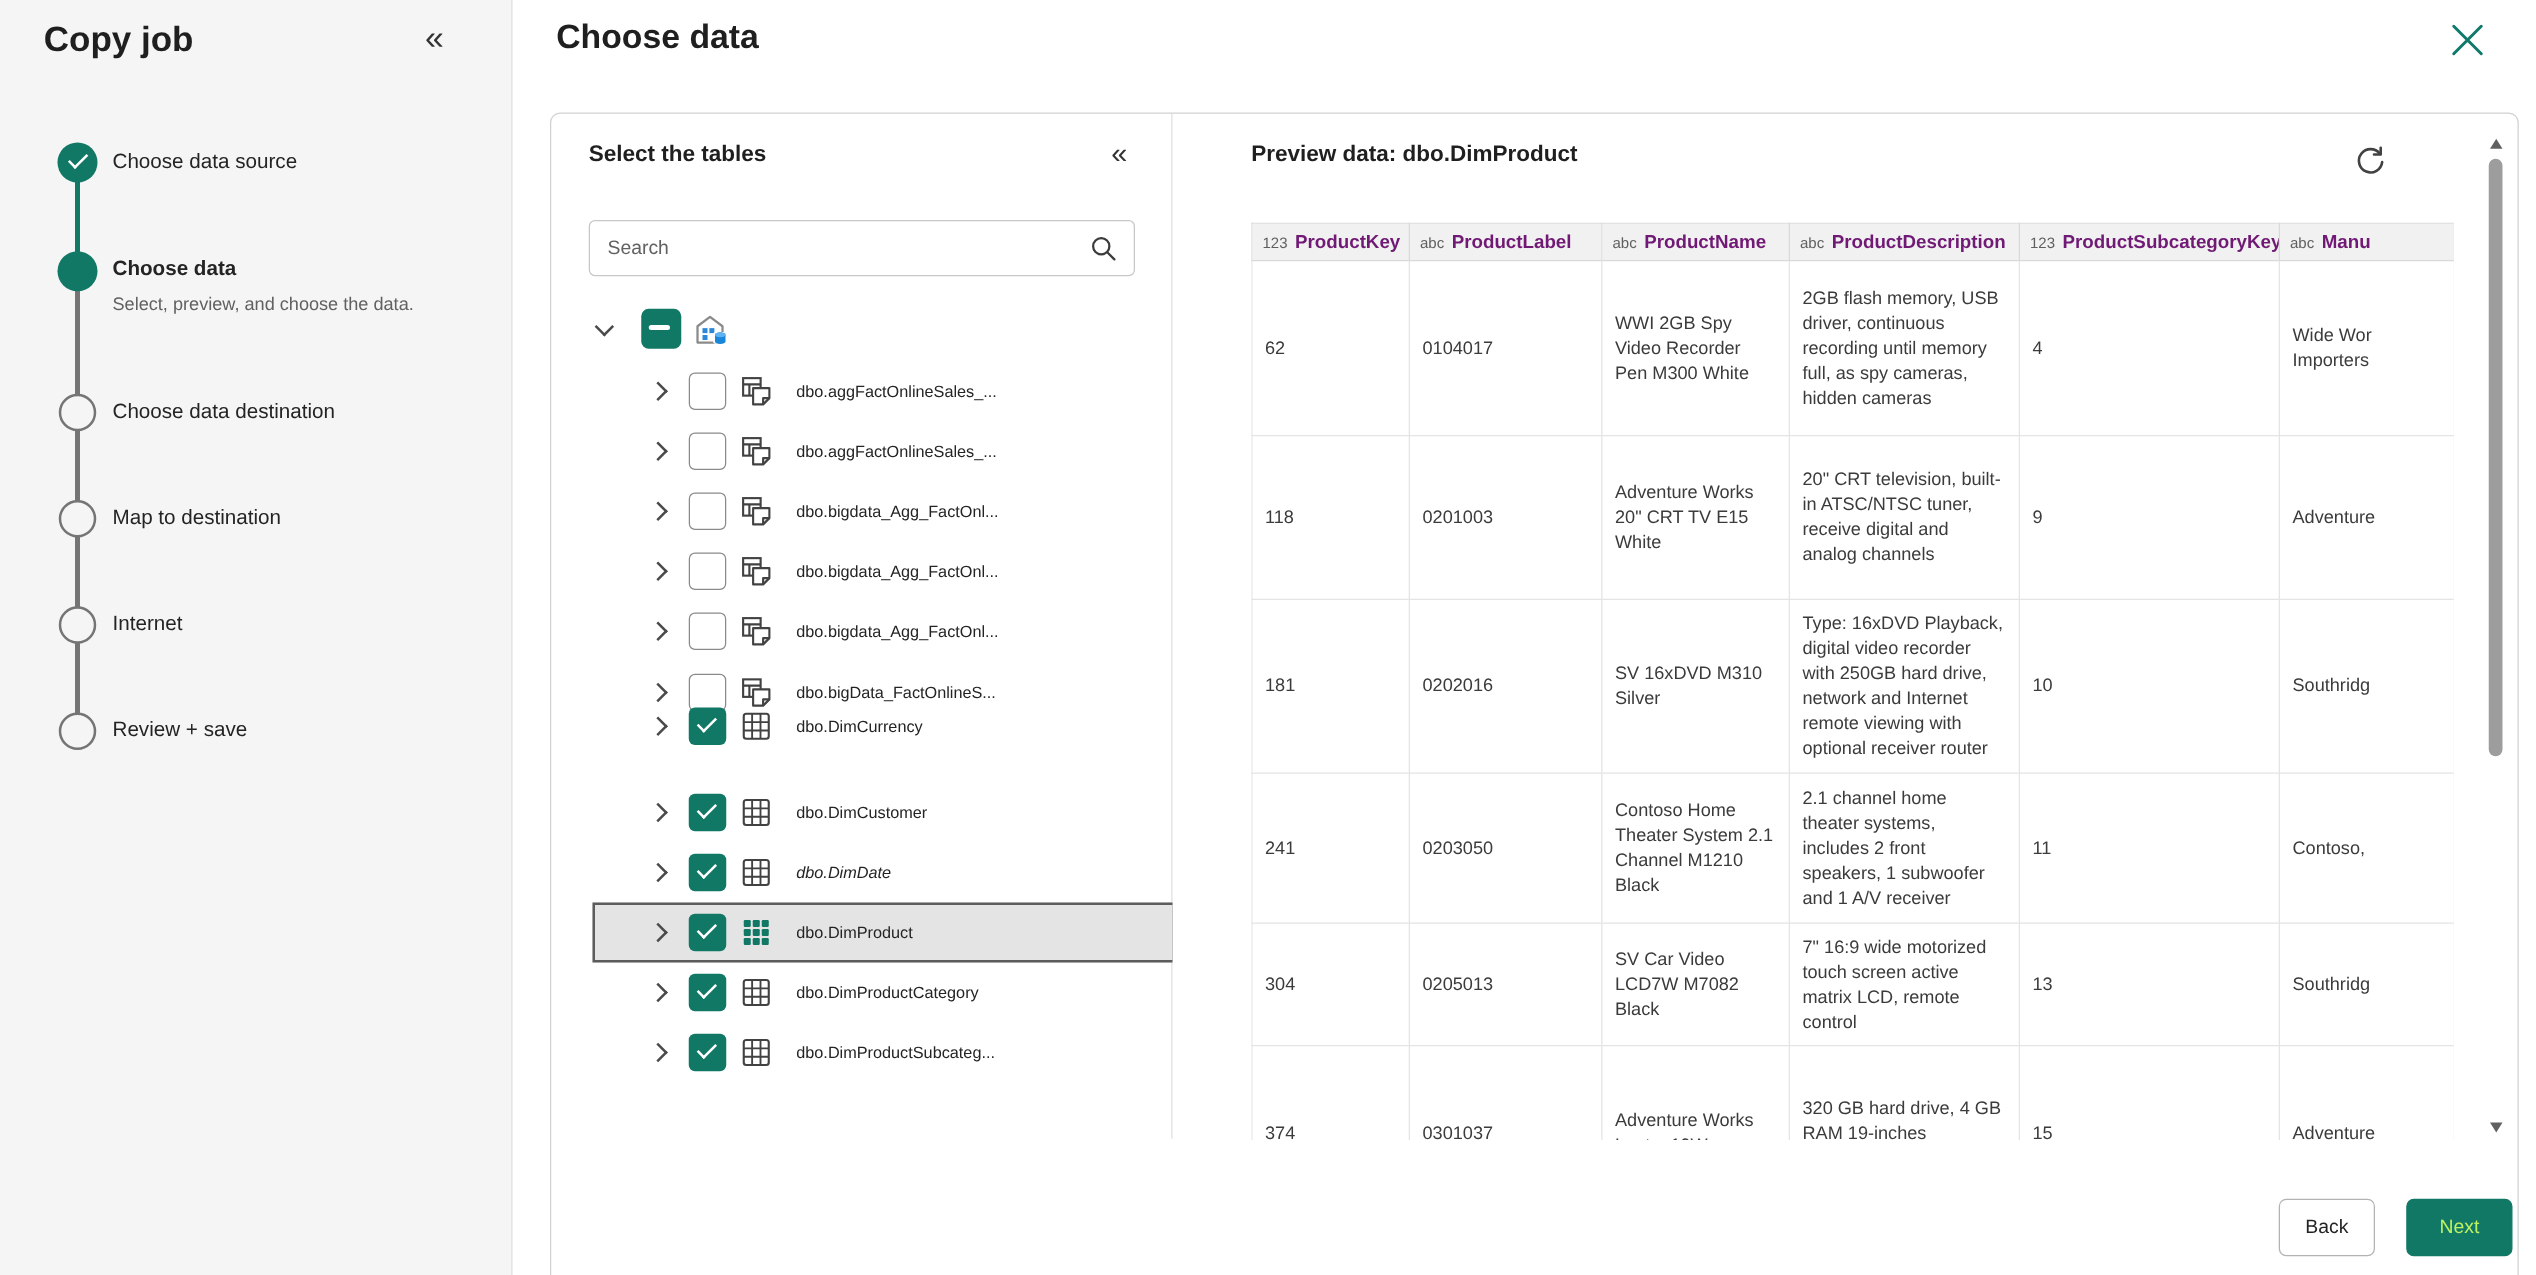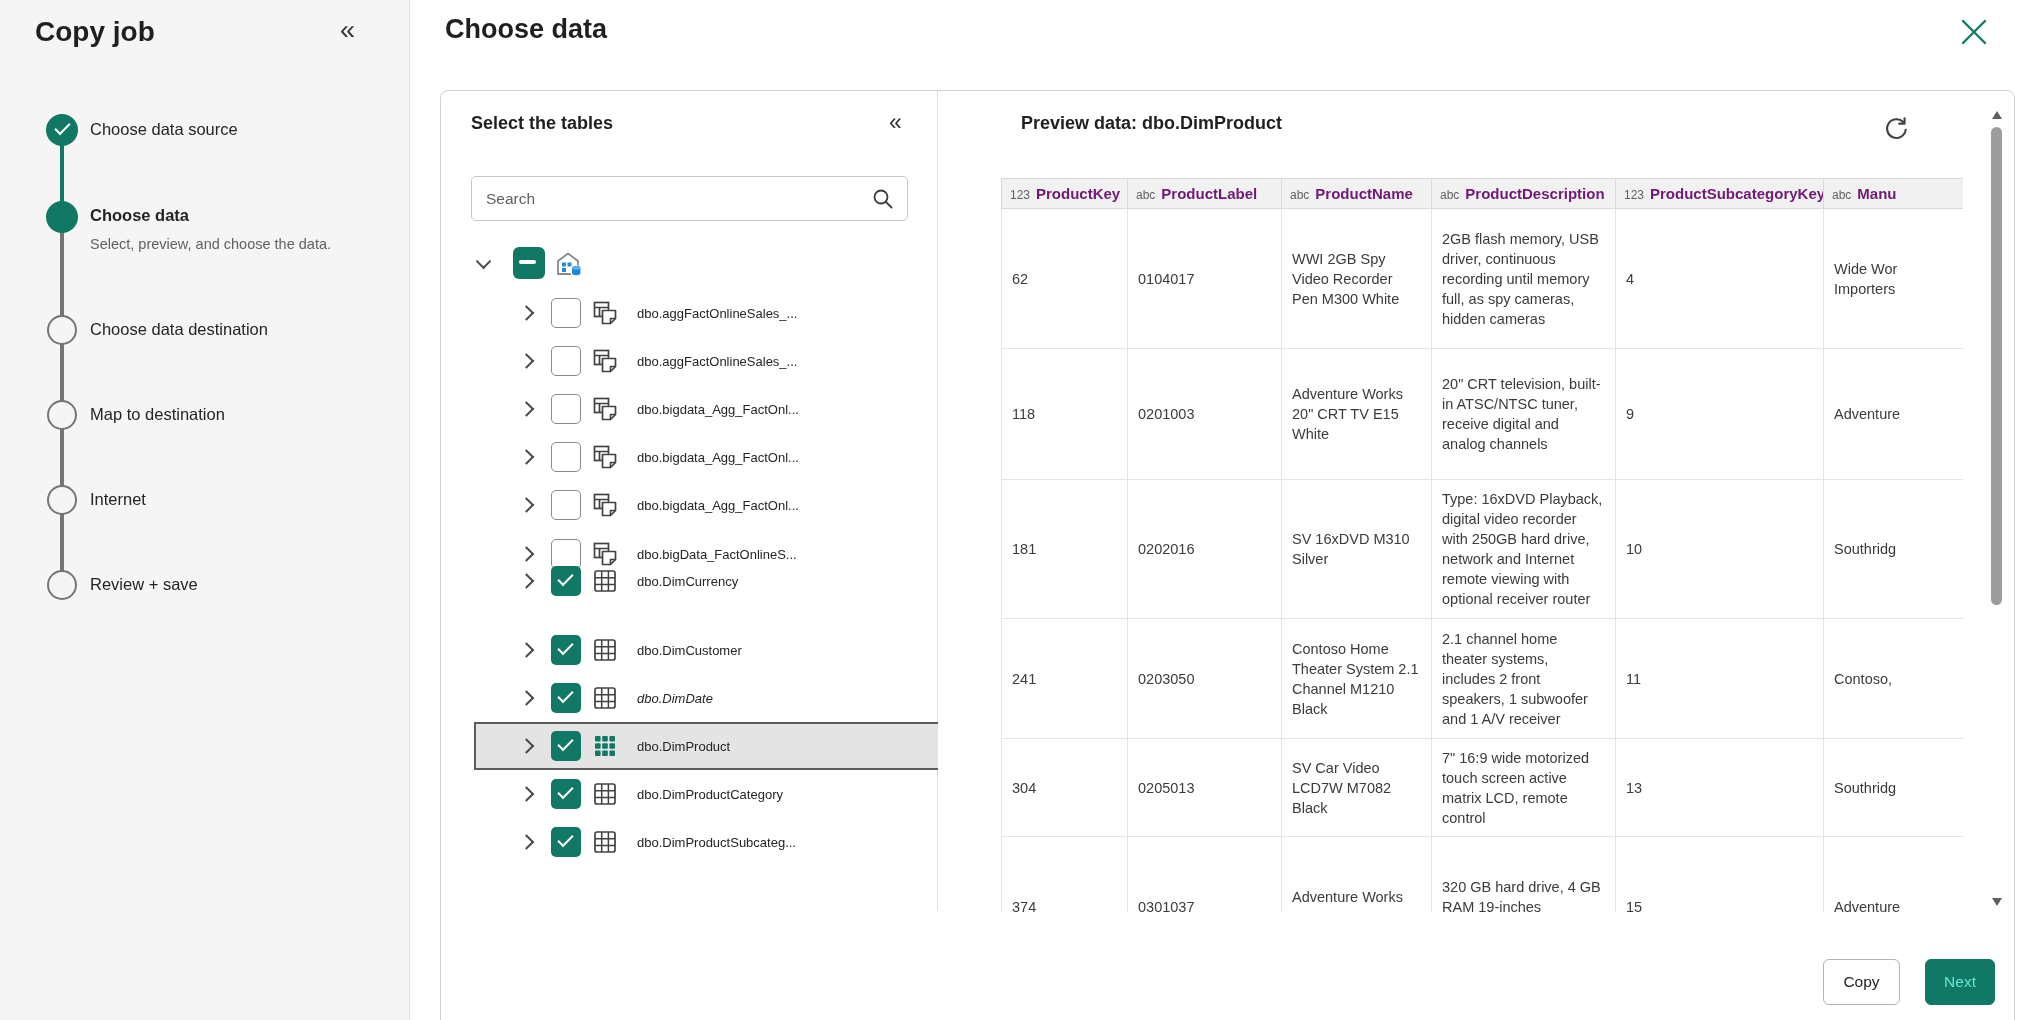--- a/index.html
+++ b/index.html
@@ -55,21 +55,21 @@
   .cb.checked, .cb.indeterminate { background:#117865; }
   .cb.checked::after { content:""; position:absolute; left:7px; top:8px; width:13px; height:6px;
     border-left:2.6px solid #fff; border-bottom:2.6px solid #fff; transform:rotate(-45deg); }
   .cb.indeterminate::after { content:""; position:absolute; left:6px; top:13px; width:17px; height:4px;
     background:#fff; border-radius:2px; }
   .tree-row.root .cb { left:72px; width:32px; height:32px; border-radius:6px; }
   .ticon { left:150px; width:28px; height:28px; }
   .tree-row.root .ticon { left:112px; }
   .tlabel { left:196px; font-size:13px; color:#242424; white-space:nowrap; }
   
-  .preview-title { position:absolute; left:560px; top:22px; font-size:18px; font-weight:700; color:#1f1f1f;margin-left:20px; }
+  .preview-title { position:absolute; left:560px; top:22px; font-size:18px; font-weight:700; color:#1f1f1f; }
   .refresh-btn { position:absolute; left:1440px; top:24px; width:30px; height:30px; cursor:pointer; }
   .table-wrap { position:absolute; left:560px; top:87px; width:962px; height:734px; overflow:hidden; }
   table { border-collapse:collapse; table-layout:fixed; width:962px; }
   col.c1{width:126px} col.c2{width:154px} col.c3{width:150px} col.c4{width:184px} col.c5{width:208px} col.c6{width:140px}
   th { background:#f1f1f1; border:1px solid #d9d9d9; height:30px; text-align:left; padding:0 0 0 8px;
     white-space:nowrap; overflow:hidden; font-weight:400; }
   th .prefix { color:#5f5f5f; font-size:12px; margin-right:6px; }
   th .cname { color:#701a75; font-size:15px; font-weight:700; }
   td { border:1px solid #e4e4e4; vertical-align:middle; padding:5px 10px; font-size:14.5px; line-height:20px;
     color:#3b3b3b; overflow:hidden; white-space:pre-line; }
@@ -79,21 +79,21 @@
   .vscroll { position:absolute; left:1548px; top:20px; width:16px; height:795px; }
   .arrow-up { position:absolute; left:3px; top:0; width:0; height:0;
     border-left:5.5px solid transparent; border-right:5.5px solid transparent; border-bottom:8px solid #606060; }
   .arrow-down { position:absolute; left:3px; bottom:0; width:0; height:0;
     border-left:5.5px solid transparent; border-right:5.5px solid transparent; border-top:8px solid #606060; }
   .thumb { position:absolute; left:2px; top:16px; width:11px; height:478px; background:#9d9d9d; border-radius:6px; }
   
   .btn { position:absolute; top:959px; height:46px; border-radius:6px; font-size:15.5px;
     font-family:inherit; cursor:pointer; }
   .btn-back { left:1823px; width:77px; background:#fff; border:1px solid #b3b3b3; color:#242424; }
-  .btn-next { left:1925px; width:70px; background:#117865; border:1px solid #117865; color:#5eead4; }
+  .btn-next { left:1925px; width:85px; background:#117865; border:1px solid #117865; color:#bef264; }
   svg { display:block; }
 </style>
 </head>
 <body>
 
 <div class="sidebar">
   <div class="sidebar-title">Copy job</div>
   <div class="sidebar-collapse">«</div>
   <div class="conn teal"></div>
   <div class="conn gray"></div>
@@ -403,14 +403,14 @@
     </table>
   </div>
 
   <div class="vscroll">
     <div class="arrow-up"></div>
     <div class="thumb"></div>
     <div class="arrow-down"></div>
   </div>
 </div>
 
-<button class="btn btn-back">Copy</button>
+<button class="btn btn-back">Back</button>
 <button class="btn btn-next">Next</button>
 
 </body></html>

